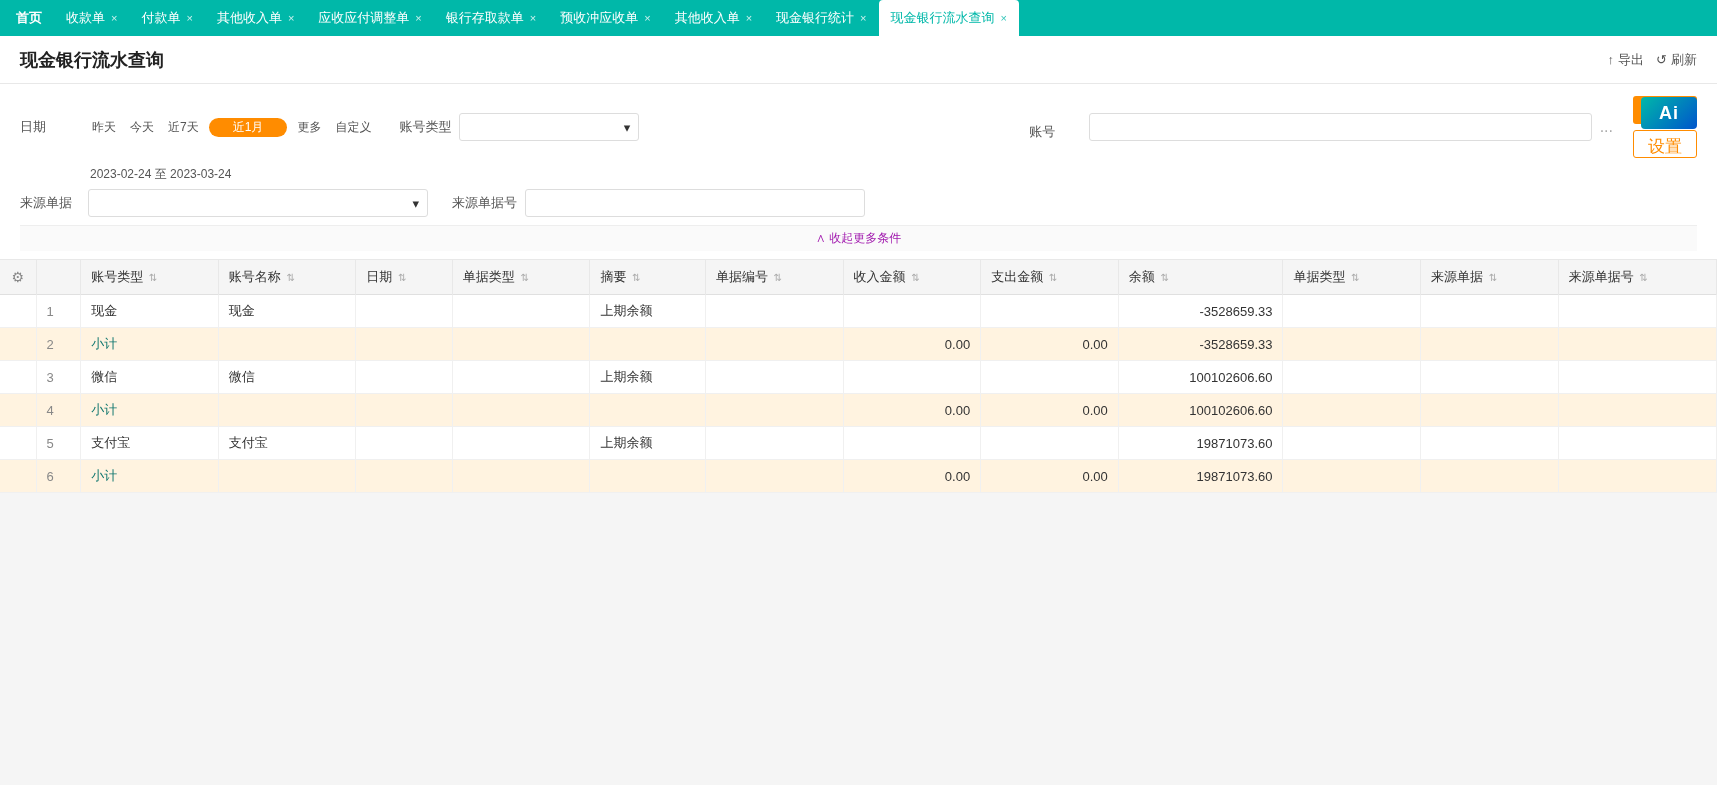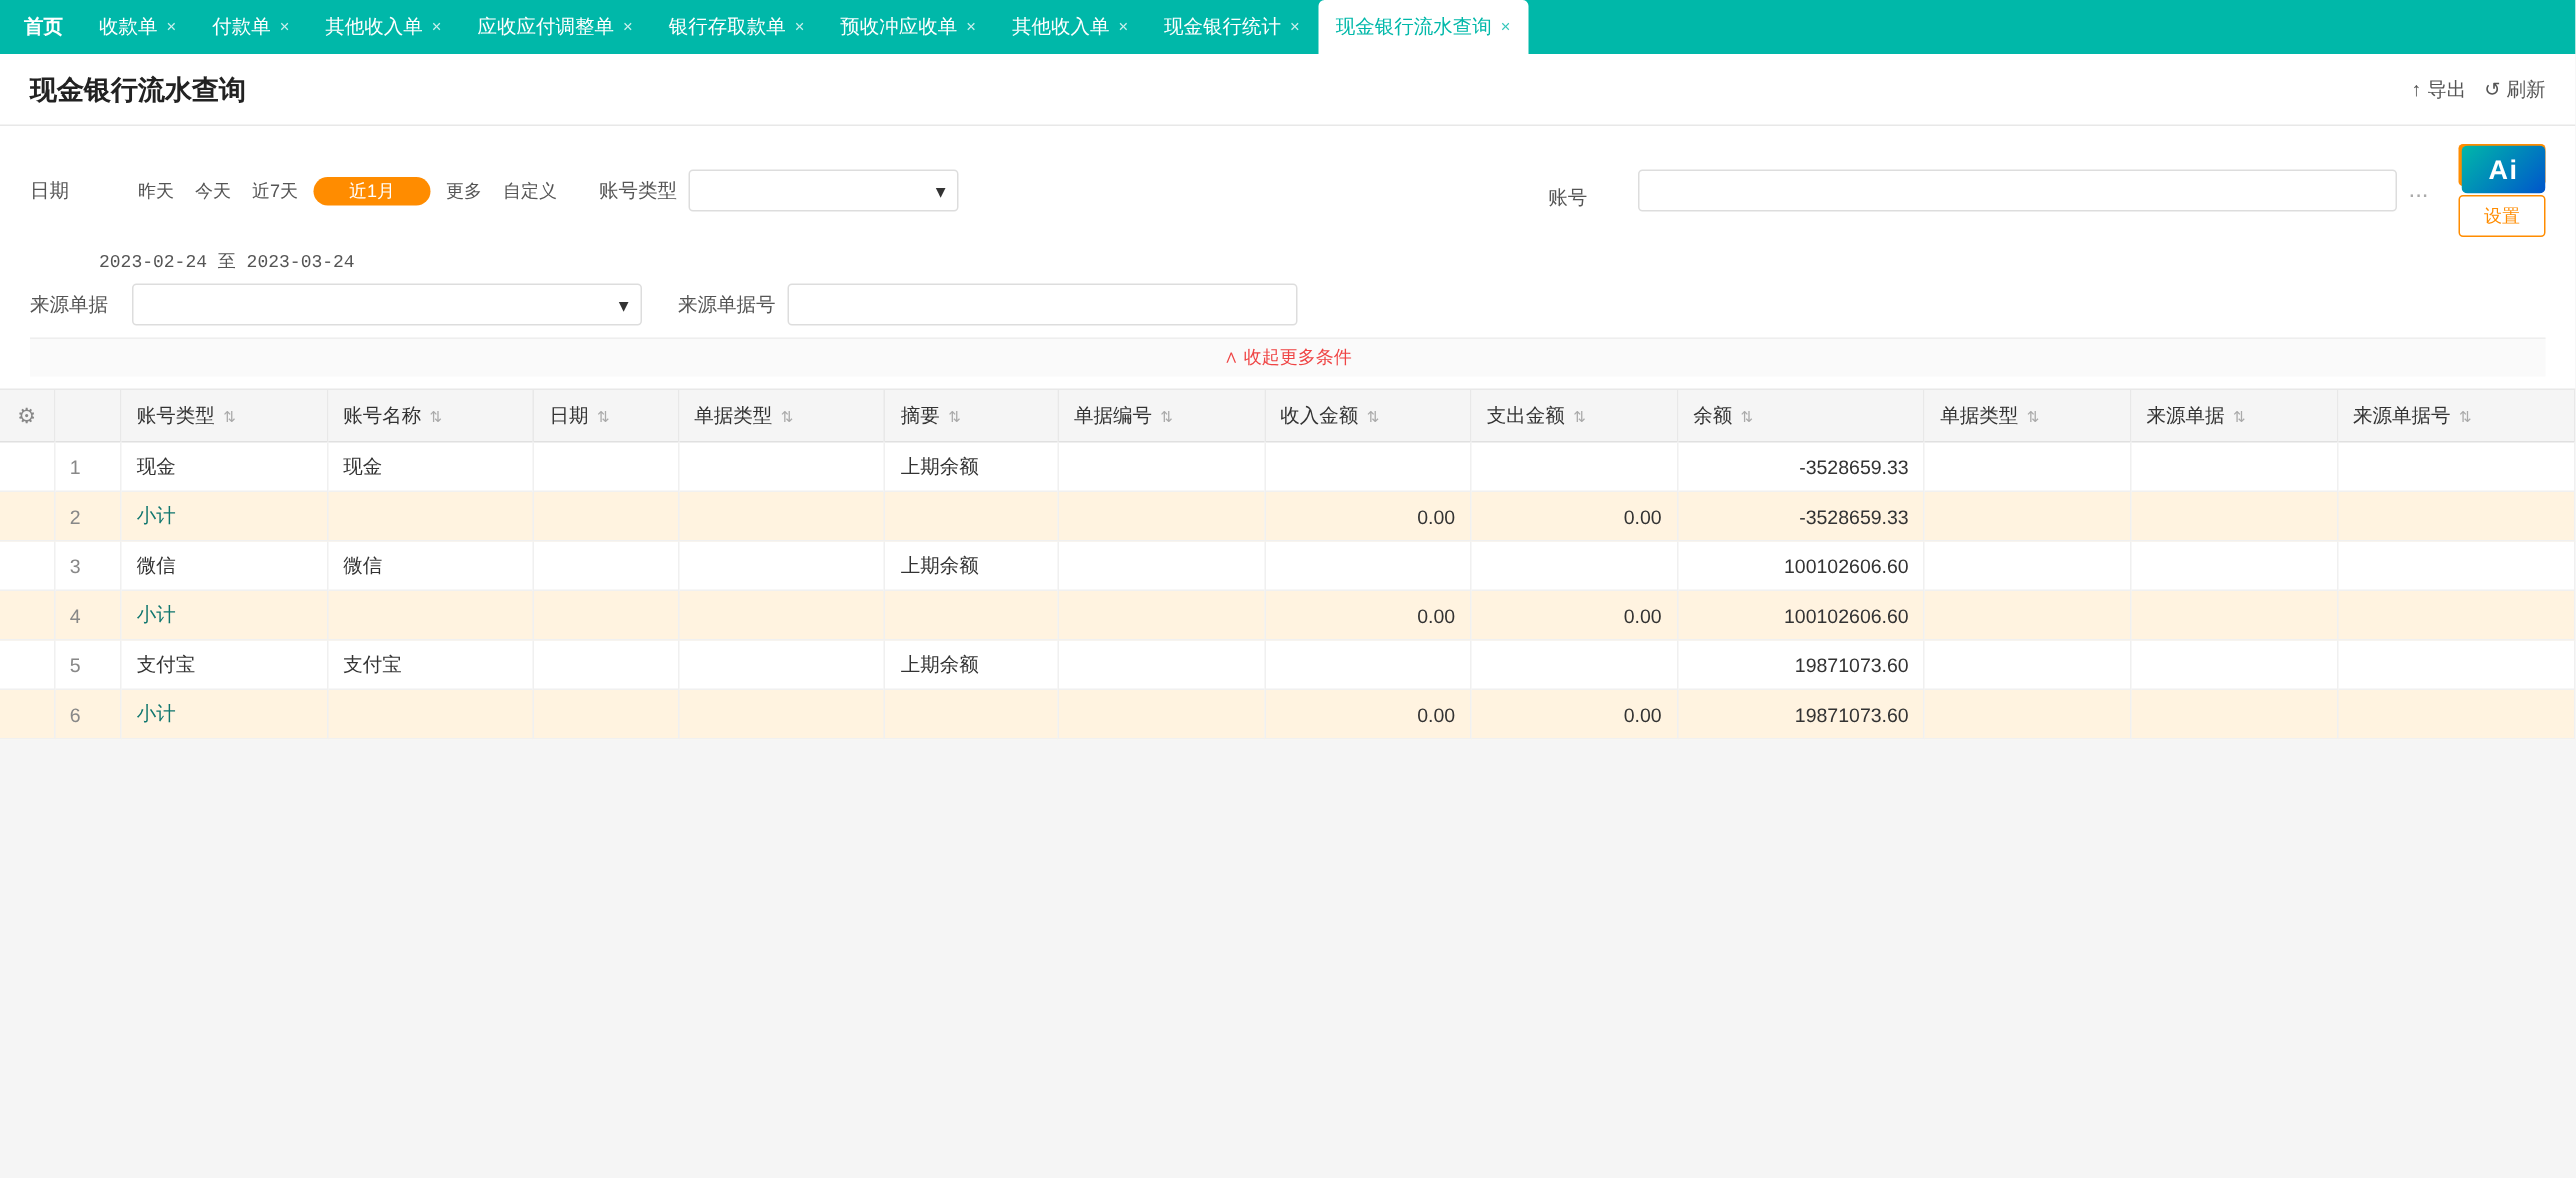--- a/index.html
+++ b/index.html
@@ -141,40 +141,40 @@
       font-size: 13px;
       cursor: pointer;
       height: 28px;
     }
     .btn-settings {
       background: #fff;
       color: #ff8c00;
       border: 1px solid #ff8c00;
       border-radius: 3px;
       padding: 4px 14px;
-      font-size: 12px;
+      font-size: 17px;
       cursor: pointer;
       height: 28px;
     }
     .filter-group {
       display: flex;
       align-items: center;
       gap: 8px;
     }
     .more-dots {
       color: #aaa;
       font-size: 16px;
       cursor: pointer;
       margin: 0 4px;
     }
     .collapse-bar {
       text-align: center;
       padding: 4px 0;
       cursor: pointer;
-      color: #ef4444;
+      color: #a21caf;
       font-size: 12px;
       background: #fafafa;
       border-top: 1px solid #eee;
     }
 
     
     .table-container {
       background: #fff;
       margin-top: 0;
       overflow-x: auto;
@@ -346,21 +346,21 @@
             <input class="filter-input" style="flex: 1 1 0%;">
             <span class="more-dots">...</span>
           </div>
         </div>
         <div class="filter-actions">
           <button class="btn-query">查询</button>
           <button class="btn-settings">设置</button>
         </div>
       </div>
 
-      <div style="margin-left:40px; margin-bottom:6px;font-family:Liberation Mono, monospace;">
+      <div style="margin-left:64px; margin-bottom:6px;">
         <span class="date-range">2023-02-24 至 2023-03-24</span>
       </div>
 
       <div class="filter-row">
         <div class="filter-group">
           <span class="filter-label">来源单据</span>
           <div class="filter-select" style="min-width:340px;">
             <span></span>
             <span>▾</span>
           </div>

